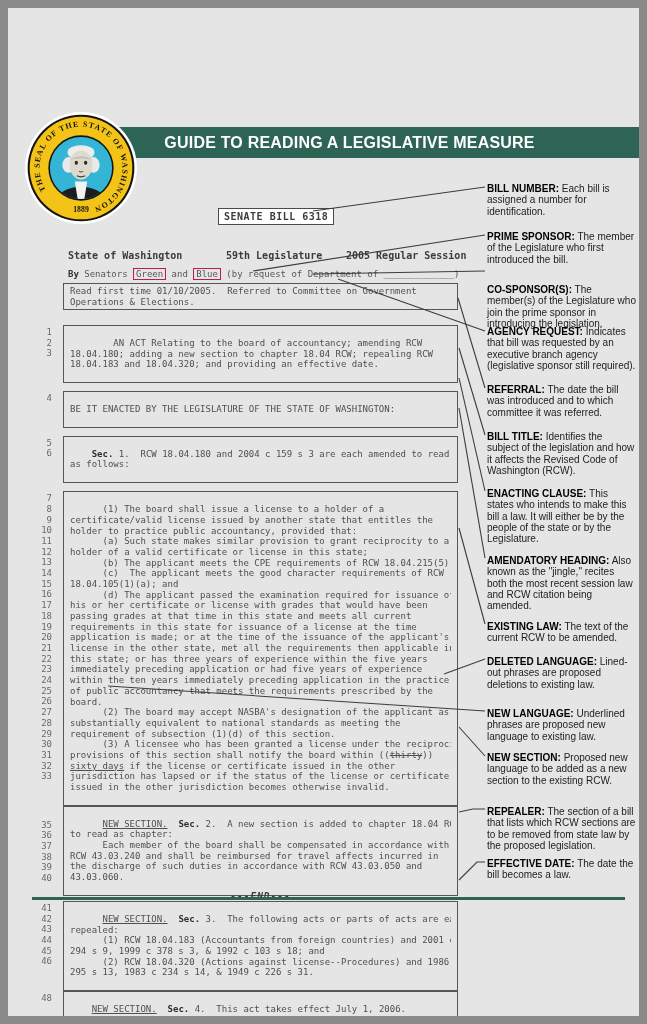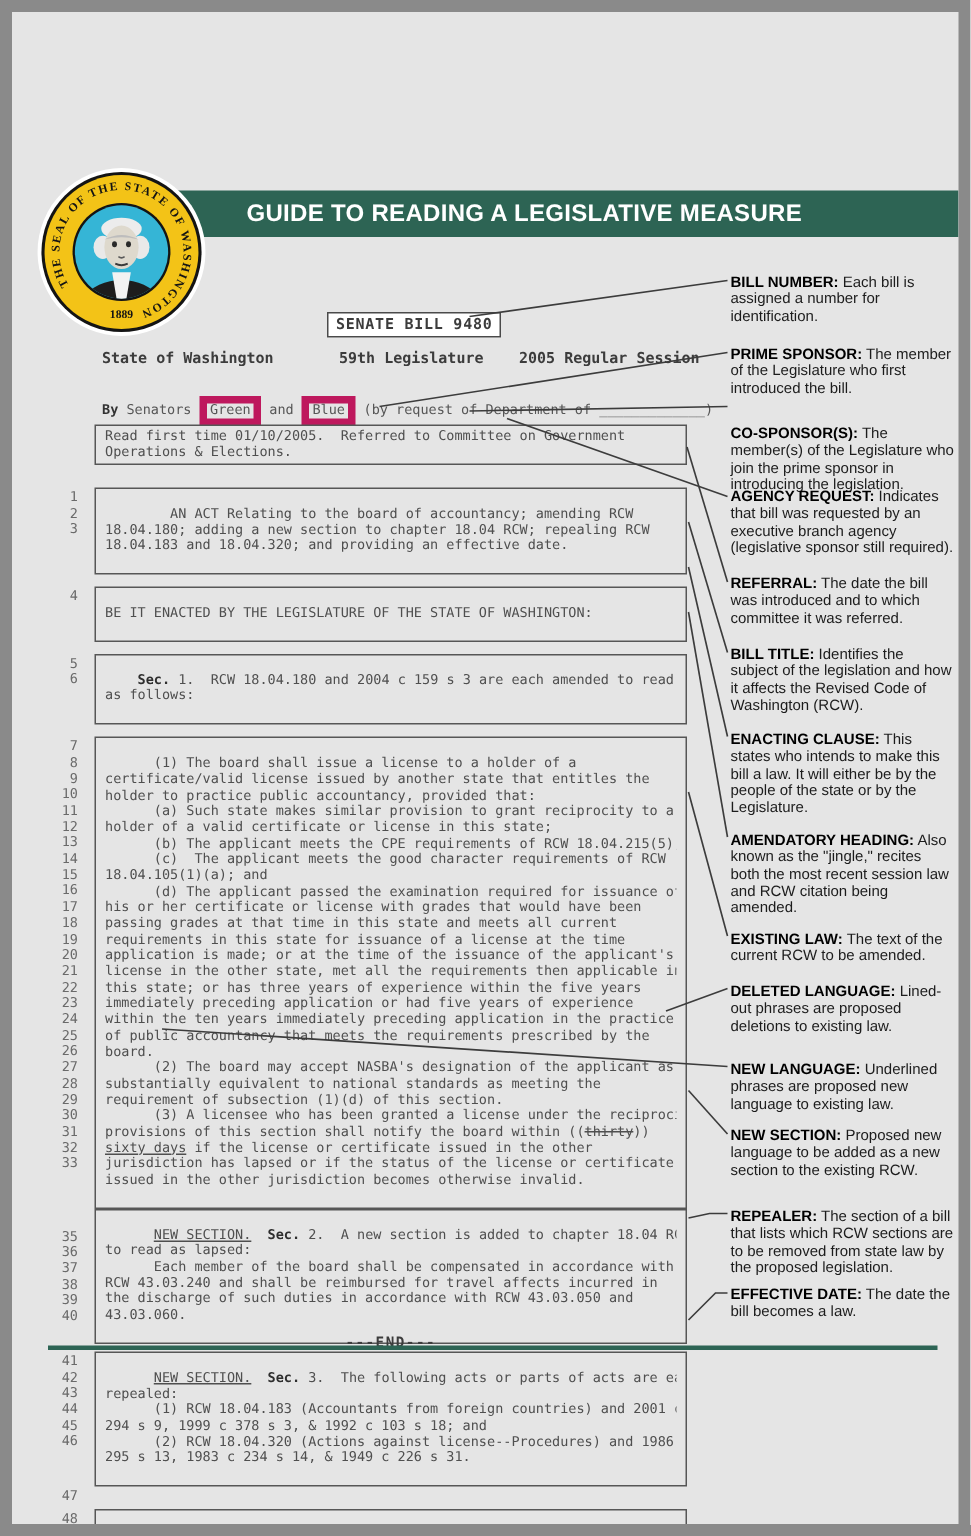--- a/index.html
+++ b/index.html
@@ -14,48 +14,48 @@
                   font-family:"Liberation Sans", sans-serif; }
 
   
   .seal { position:absolute; left:16px; top:103px; width:114px; height:114px; }
 
   
   .mono { font-family:"DejaVu Sans Mono","Liberation Mono",monospace; color:#4f4f4f; }
   .billnum { position:absolute; left:210px; top:200px; border:1px solid #4a4a4a;
              padding:2px 5px; font-size:10px; font-weight:bold; color:#3c3c3c;
              letter-spacing:0.5px; background:#fff; }
-  .hdrrow { position:absolute; left:0; top:226px; width:631px; height:12px; font-size:10px; font-weight:bold; color:#3c3c3c; }
+  .hdrrow { position:absolute; left:0; top:242px; width:631px; height:12px; font-size:10px; font-weight:bold; color:#3c3c3c; }
   .hdrrow span { position:absolute; white-space:pre; }
   .hd-state { left:60px; }
   .hd-leg   { left:218px; }
   .hd-sess  { left:338px; }
 
   .sponsor { position:absolute; left:60px; top:261px; font-size:9px; white-space:pre; color:#565656; }
   .sponsor b { color:#323232; }
-  .sbox { border:5px solid #be185d; padding:0 2px; }
+  .sbox { border:1px solid #be185d; padding:0 2px; }
 
   .refbox { position:absolute; left:55px; top:275px; width:395px; border:1px solid #565656;
             padding:2px 6px; font-size:9px; line-height:10.7px; white-space:pre-wrap; }
 
   
   .body-wrap { position:absolute; left:14px; top:317px; width:436px; }
   .bsec { display:flex; }
   .nums { width:30px; text-align:right; font-family:"DejaVu Sans Mono","Liberation Mono",monospace;
           font-size:9px; line-height:10.7px; color:#6a6a6a; padding-top:2px; }
   .tbox { margin-left:11px; width:395px; border:1px solid #565656; padding:12px 6px;
           font-family:"DejaVu Sans Mono","Liberation Mono",monospace; font-size:9px;
           line-height:10.7px; color:#4f4f4f; }
   .bsec.plain .tbox { border:none; padding:2px 7px; }
   .bl { height:10.7px; white-space:pre; overflow:hidden; }
   .tbox b { color:#2e2e2e; }
   .tbox u { text-underline-offset:1px; }
 
   .endmark { position:absolute; left:55px; top:882px; width:395px; text-align:center;
-             font-size:9.5px; font-weight:bold; color:#3c3c3c; letter-spacing:1px; }
+             font-size:9.5px; font-weight:bold; color:#3c3c3c; letter-spacing:1px;font-style:italic; }
   .botrule { position:absolute; left:24px; top:889px; width:593px; height:3px; }
 
   
   .anno { position:absolute; left:479px; width:149px; font-size:10px; line-height:11.3px; color:#1c1c1c; }
   .anno b { font-weight:bold; color:#000; }
 
   .lines-svg { position:absolute; left:0; top:0; width:631px; height:1008px; pointer-events:none; }
 </style>
 </head>
 <body>
@@ -91,21 +91,21 @@
         <ellipse cx="59.5" cy="50" rx="1.6" ry="1.9" fill="#2a2a2a"></ellipse>
         <path d="M53 58 Q 55 59.5 57 58" stroke="#5a5a5a" stroke-width="1" fill="none"></path>
         <path d="M51 62.5 Q 55 64.5 59 62.5" stroke="#3a3a3a" stroke-width="1.2" fill="none"></path>
       </g>
       <text font-family="'Liberation Serif',serif" font-size="7.6" font-weight="bold" fill="#141414" letter-spacing="1.1">
         <textPath href="#ringpath" startOffset="9">THE SEAL OF THE STATE OF WASHINGTON</textPath>
       </text>
       <text x="55" y="97.5" text-anchor="middle" font-family="'Liberation Serif',serif" font-size="7.5" font-weight="bold" fill="#141414">1889</text>
     </svg>
 
-    <div class="billnum mono">SENATE BILL 9480</div>
+    <div class="billnum mono">SENATE BILL 6318</div>
 
     <div class="hdrrow mono">
       <span class="hd-state">State of Washington</span>
       <span class="hd-leg">59th Legislature</span>
       <span class="hd-sess">2005 Regular Session</span>
     </div>
 
     <div class="sponsor mono"><b>By</b> <span>Senators</span> <span class="sbox">Green</span> <span>and</span> <span class="sbox">Blue</span> <span>(by request of Department of</span> <span>_____________)</span></div>
 
     <div class="refbox mono"><span>Read first time 01/10/2005.  Referred to Committee on Government</span>
@@ -206,21 +206,21 @@
           <div class="nums">
             <div>35</div>
             <div>36</div>
             <div>37</div>
             <div>38</div>
             <div>39</div>
             <div>40</div>
           </div>
           <div class="tbox">
             <div class="bl">      <u>NEW SECTION.</u>  <b>Sec.</b> 2.  A new section is added to chapter 18.04 RCW</div>
-            <div class="bl">to read as lapsed:</div>
+            <div class="bl">to read as chapter:</div>
             <div class="bl">      Each member of the board shall be compensated in accordance with</div>
             <div class="bl">RCW 43.03.240 and shall be reimbursed for travel affects incurred in</div>
             <div class="bl">the discharge of such duties in accordance with RCW 43.03.050 and</div>
             <div class="bl">43.03.060.</div>
           </div>
         </div>
         <div class="bsec" style="margin-top: 5px;">
           <div class="nums">
             <div>41</div>
             <div>42</div>
@@ -229,28 +229,20 @@
             <div>45</div>
             <div>46</div>
           </div>
           <div class="tbox">
             <div class="bl">      <u>NEW SECTION.</u>  <b>Sec.</b> 3.  The following acts or parts of acts are each</div>
             <div class="bl">repealed:</div>
             <div class="bl">      (1) RCW 18.04.183 (Accountants from foreign countries) and 2001 c</div>
             <div class="bl">294 s 9, 1999 c 378 s 3, &amp; 1992 c 103 s 18; and</div>
             <div class="bl">      (2) RCW 18.04.320 (Actions against license--Procedures) and 1986 c</div>
             <div class="bl">295 s 13, 1983 c 234 s 14, &amp; 1949 c 226 s 31.</div>
-          </div>
-        </div>
-        <div class="bsec plain" style="margin-top: 0px;">
-          <div class="nums">
-            <div>47</div>
-          </div>
-          <div class="tbox">
-            <div class="bl">&nbsp;</div>
           </div>
         </div>
         <div class="bsec" style="margin-top: 0px;">
           <div class="nums">
             <div>48</div>
           </div>
           <div class="tbox">
             <div class="bl">    <u>NEW SECTION.</u>  <b>Sec.</b> 4.  This act takes effect July 1, 2006.</div>
           </div>
         </div>

